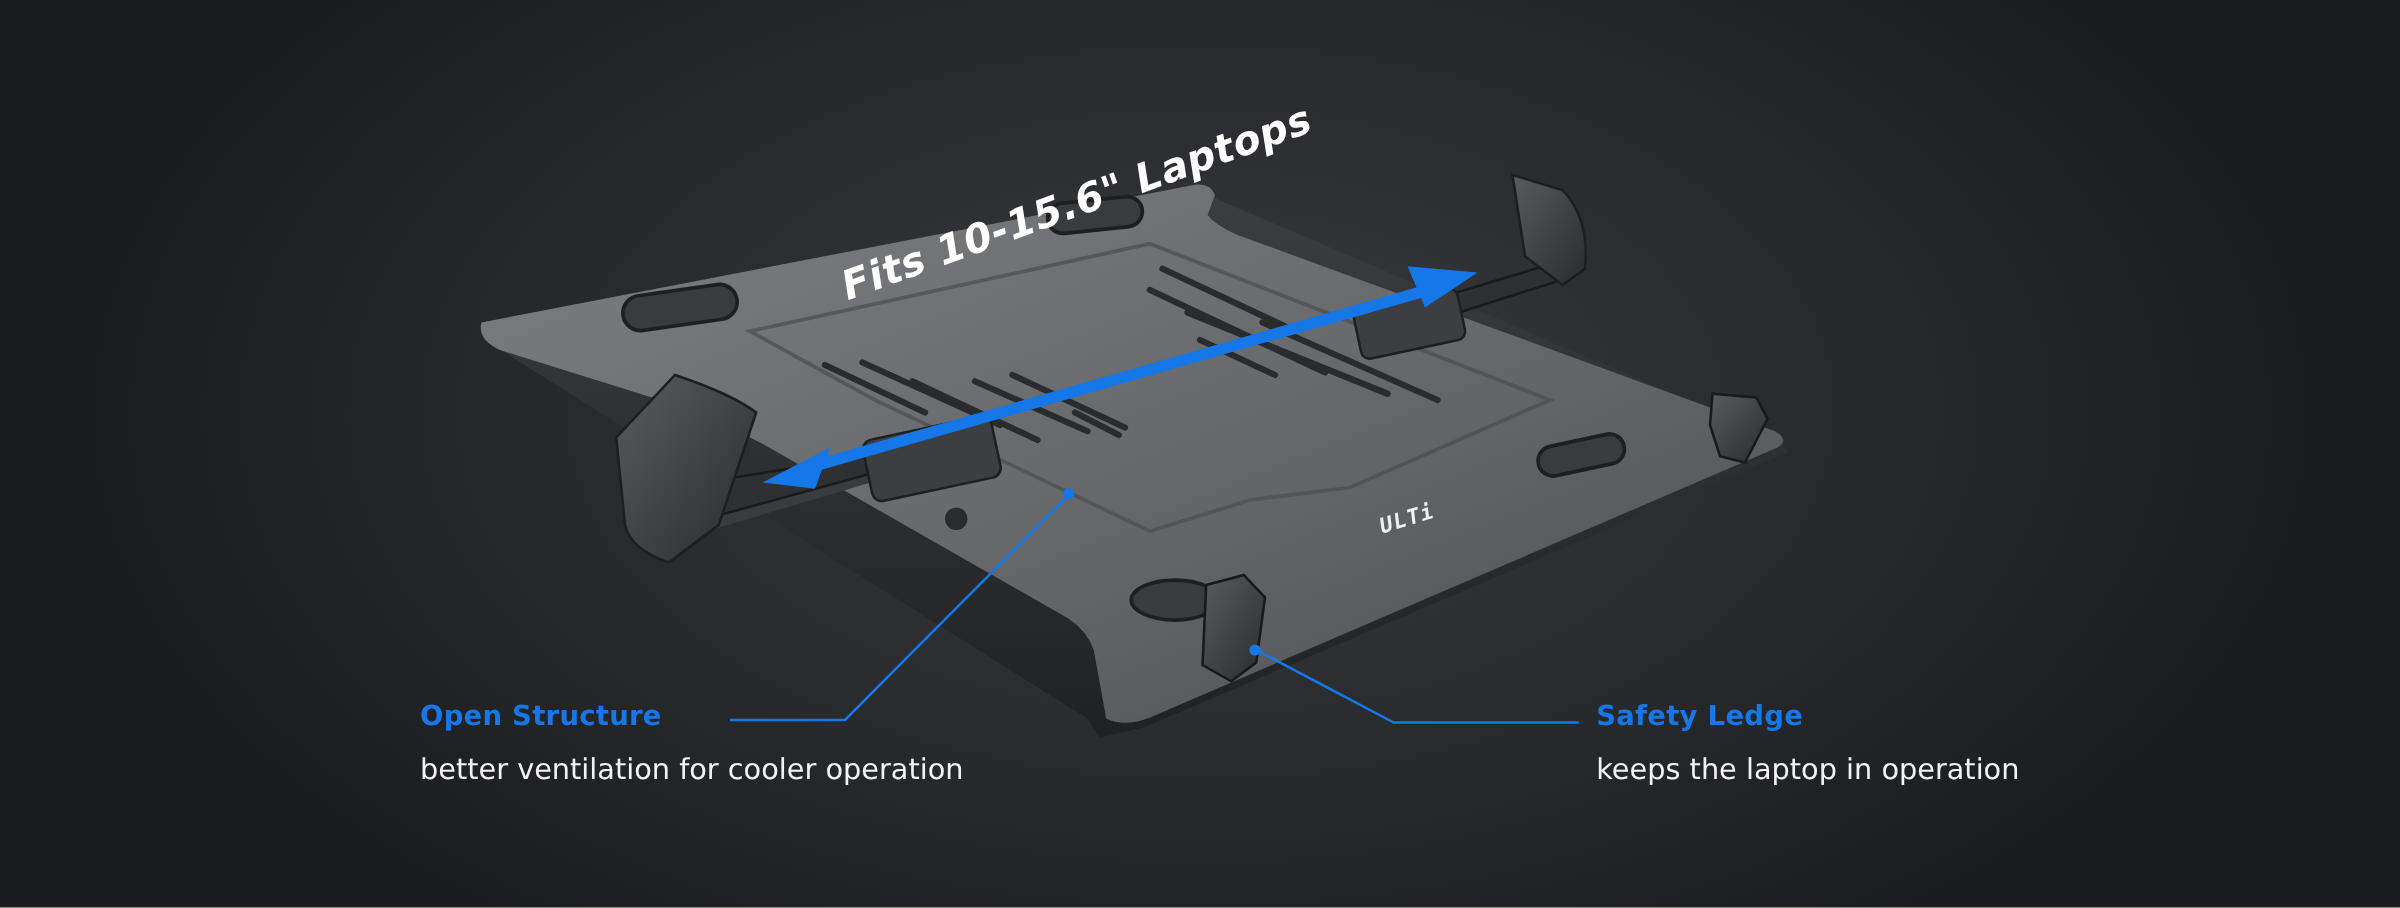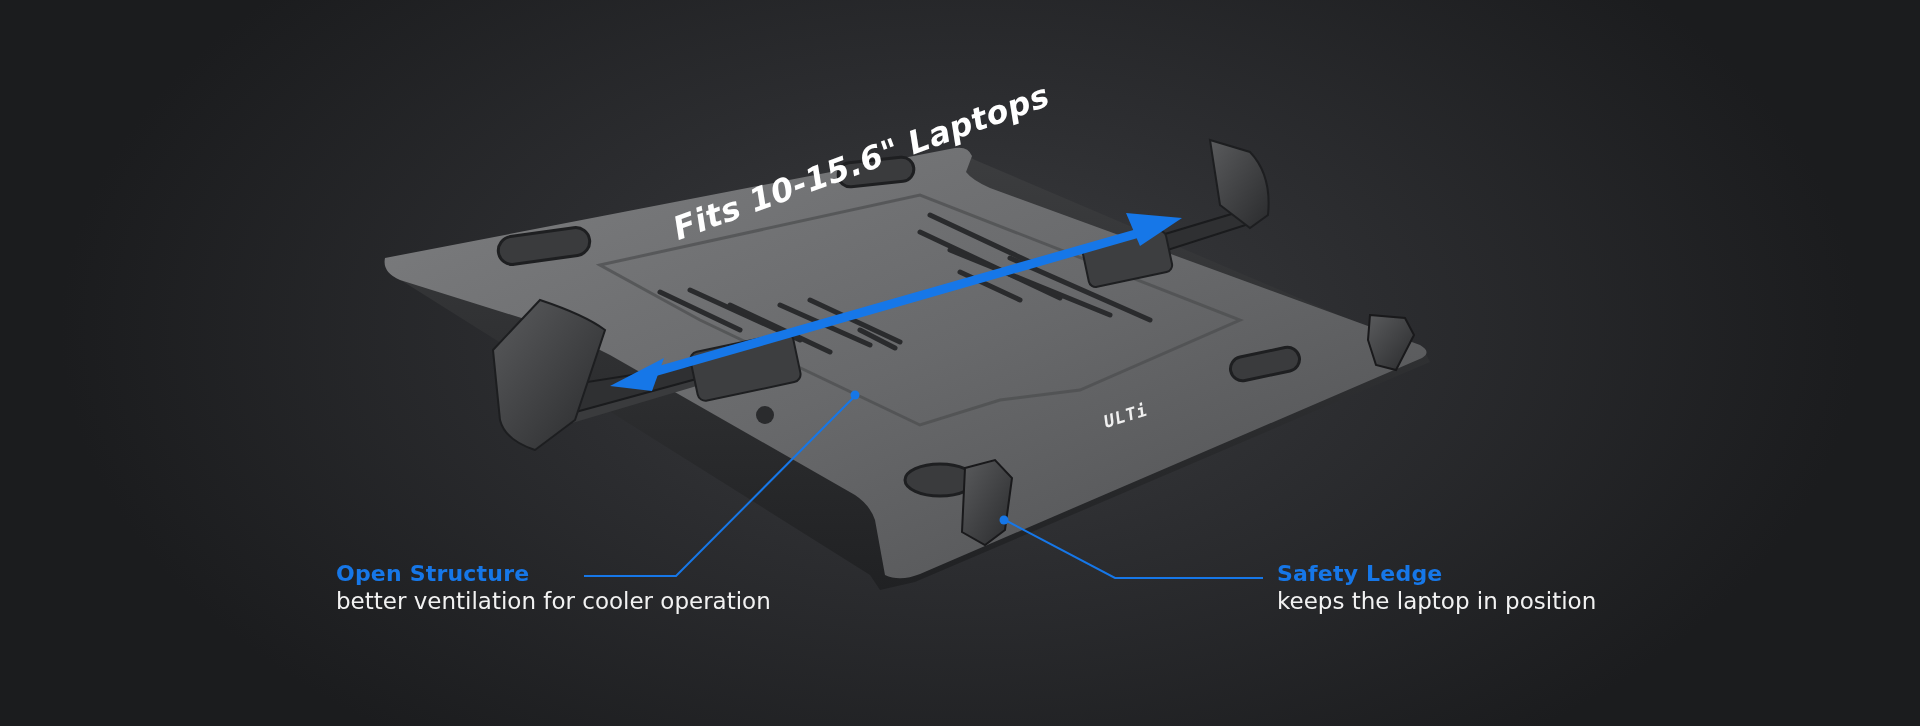--- a/index.html
+++ b/index.html
@@ -5,21 +5,21 @@
   html, body { margin:0; padding:0; }
   body {
     width:1920px; height:726px; overflow:hidden; position:relative;
     background: radial-gradient(ellipse 900px 520px at 960px 330px, #3b3c3f 0%, #2c2d30 45%, #1b1c1e 100%);
     font-family: "DejaVu Sans", sans-serif;
   }
   .stage { position:absolute; left:0; top:0; width:1920px; height:726px; }
   svg.product { position:absolute; left:0; top:0; }
   .callout { position:absolute; line-height:1; }
   .callout-title { font-weight:bold; font-size:22px; color:#1677e8; letter-spacing:0.2px; display:block; white-space:nowrap; }
-  .callout-desc { font-size:23px; color:#f2f2f2; display:block; margin-top:5px; white-space:nowrap; }
+  .callout-desc { font-size:23px; color:#f2f2f2; display:block; margin-top:20px; white-space:nowrap; }
   #open-structure { left:336px; top:563px; }
   #safety-ledge { left:1277px; top:563px; }
   .fits-label {
     position:absolute; left:668px; top:212px; transform-origin:0 0;
     transform: rotate(-20deg);
     font-family:"DejaVu Sans", sans-serif; font-weight:bold; font-style:italic;
     font-size:32px; color:#ffffff; white-space:nowrap; letter-spacing:0.5px;
   }
   .brand-logo {
     position:absolute; left:1103px; top:412px; transform-origin:0 0;
@@ -115,15 +115,15 @@
   <div class="fits-label">Fits 10-15.6" Laptops</div>
   <div class="brand-logo">ULTi</div>
 
   <div class="callout" id="open-structure">
     <span class="callout-title">Open Structure</span>
     <span class="callout-desc">better ventilation for cooler operation</span>
   </div>
 
   <div class="callout" id="safety-ledge">
     <span class="callout-title">Safety Ledge</span>
-    <span class="callout-desc">keeps the laptop in position</span>
+    <span class="callout-desc">keeps the laptop in operation</span>
   </div>
 </div>
 
 </body></html>

